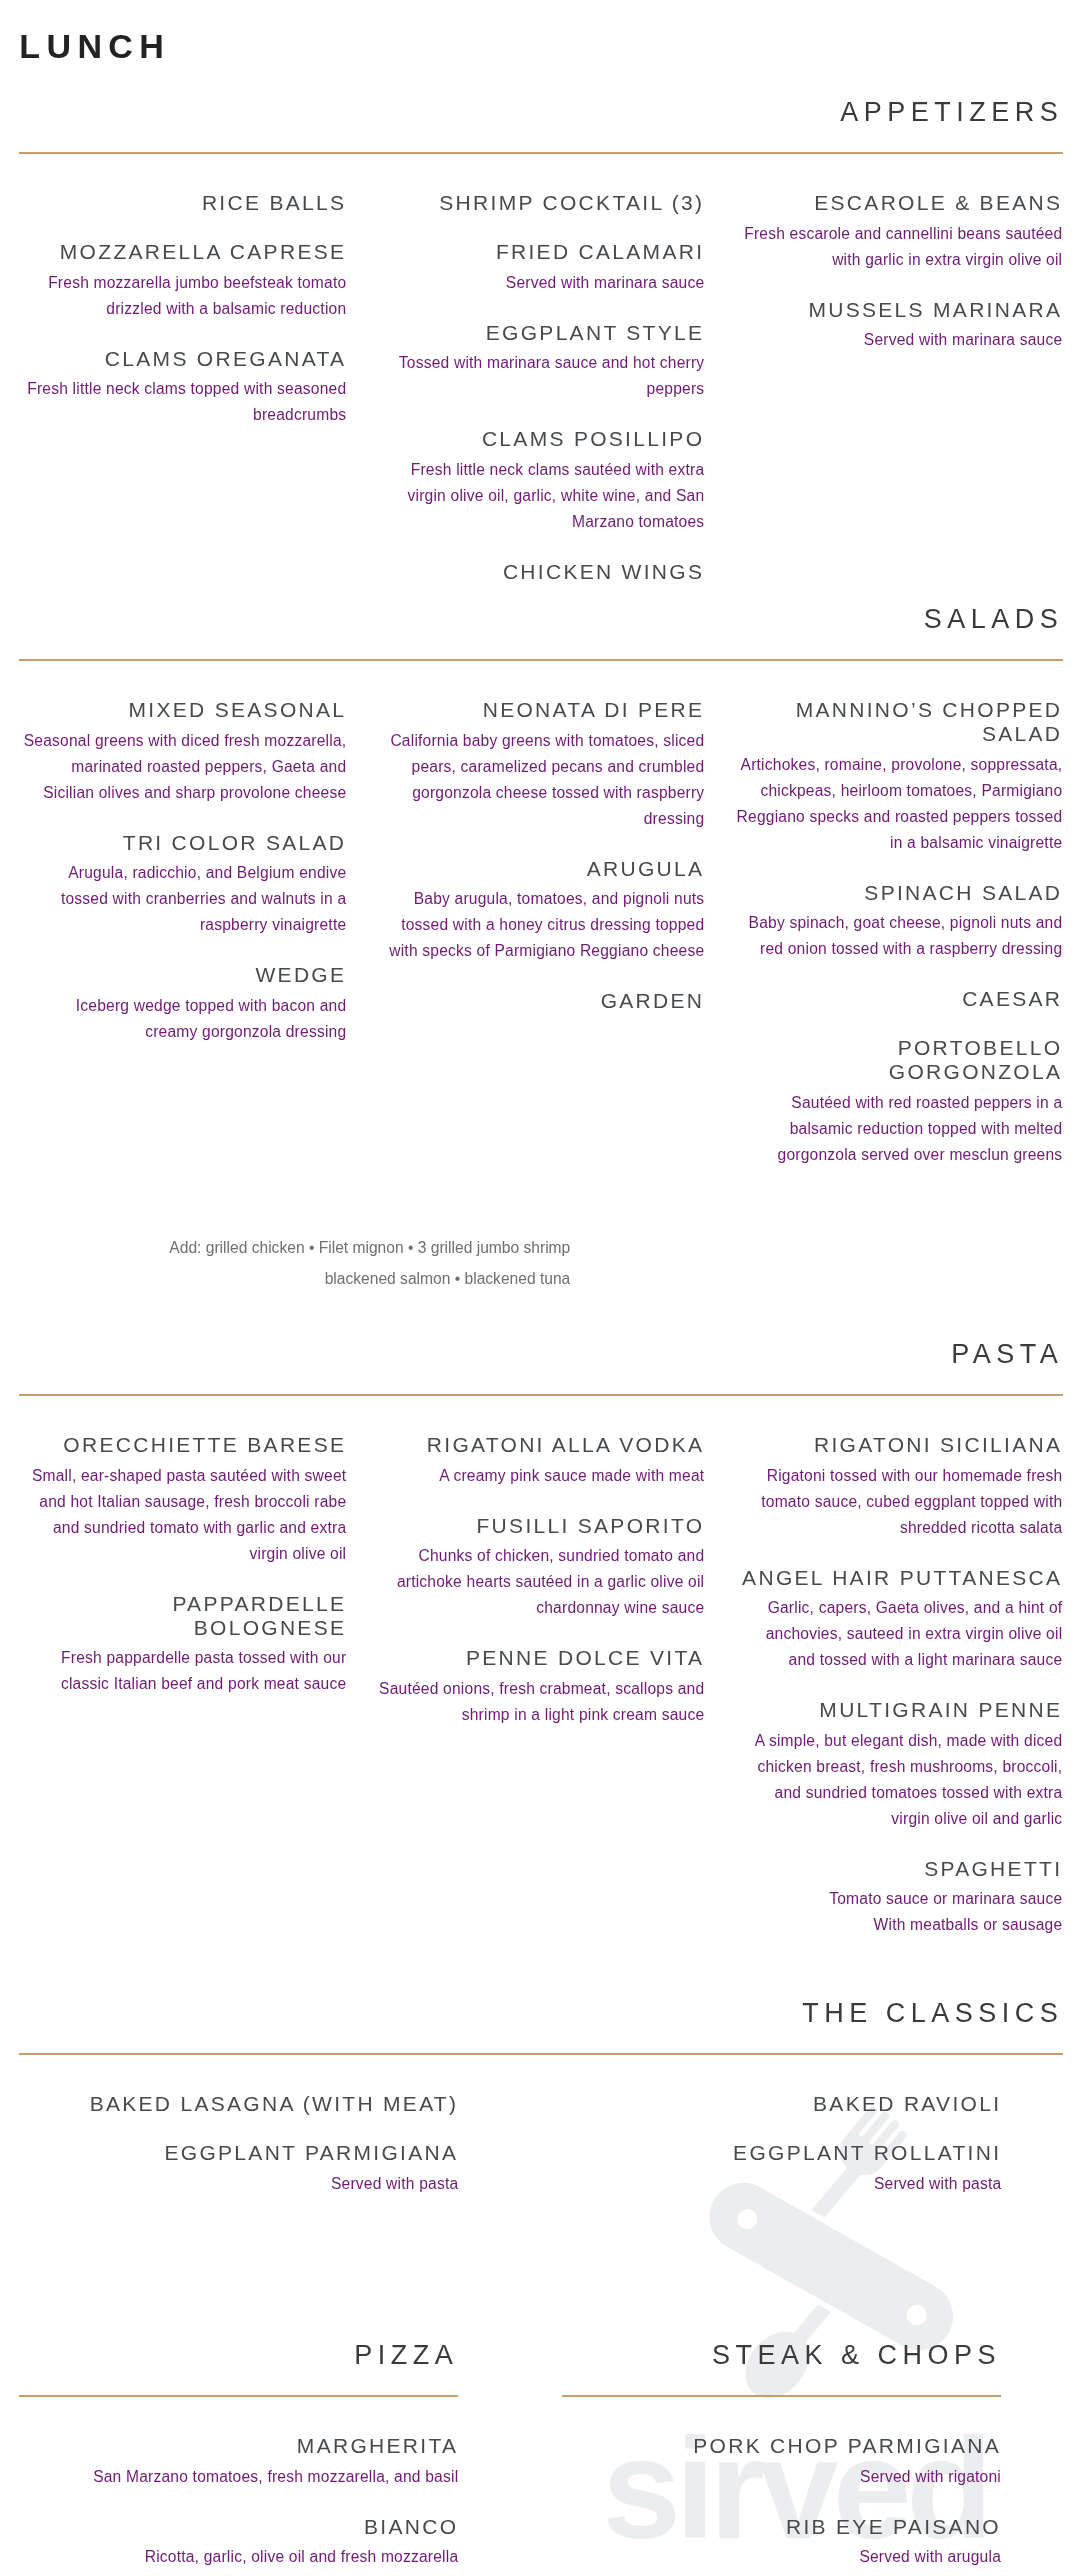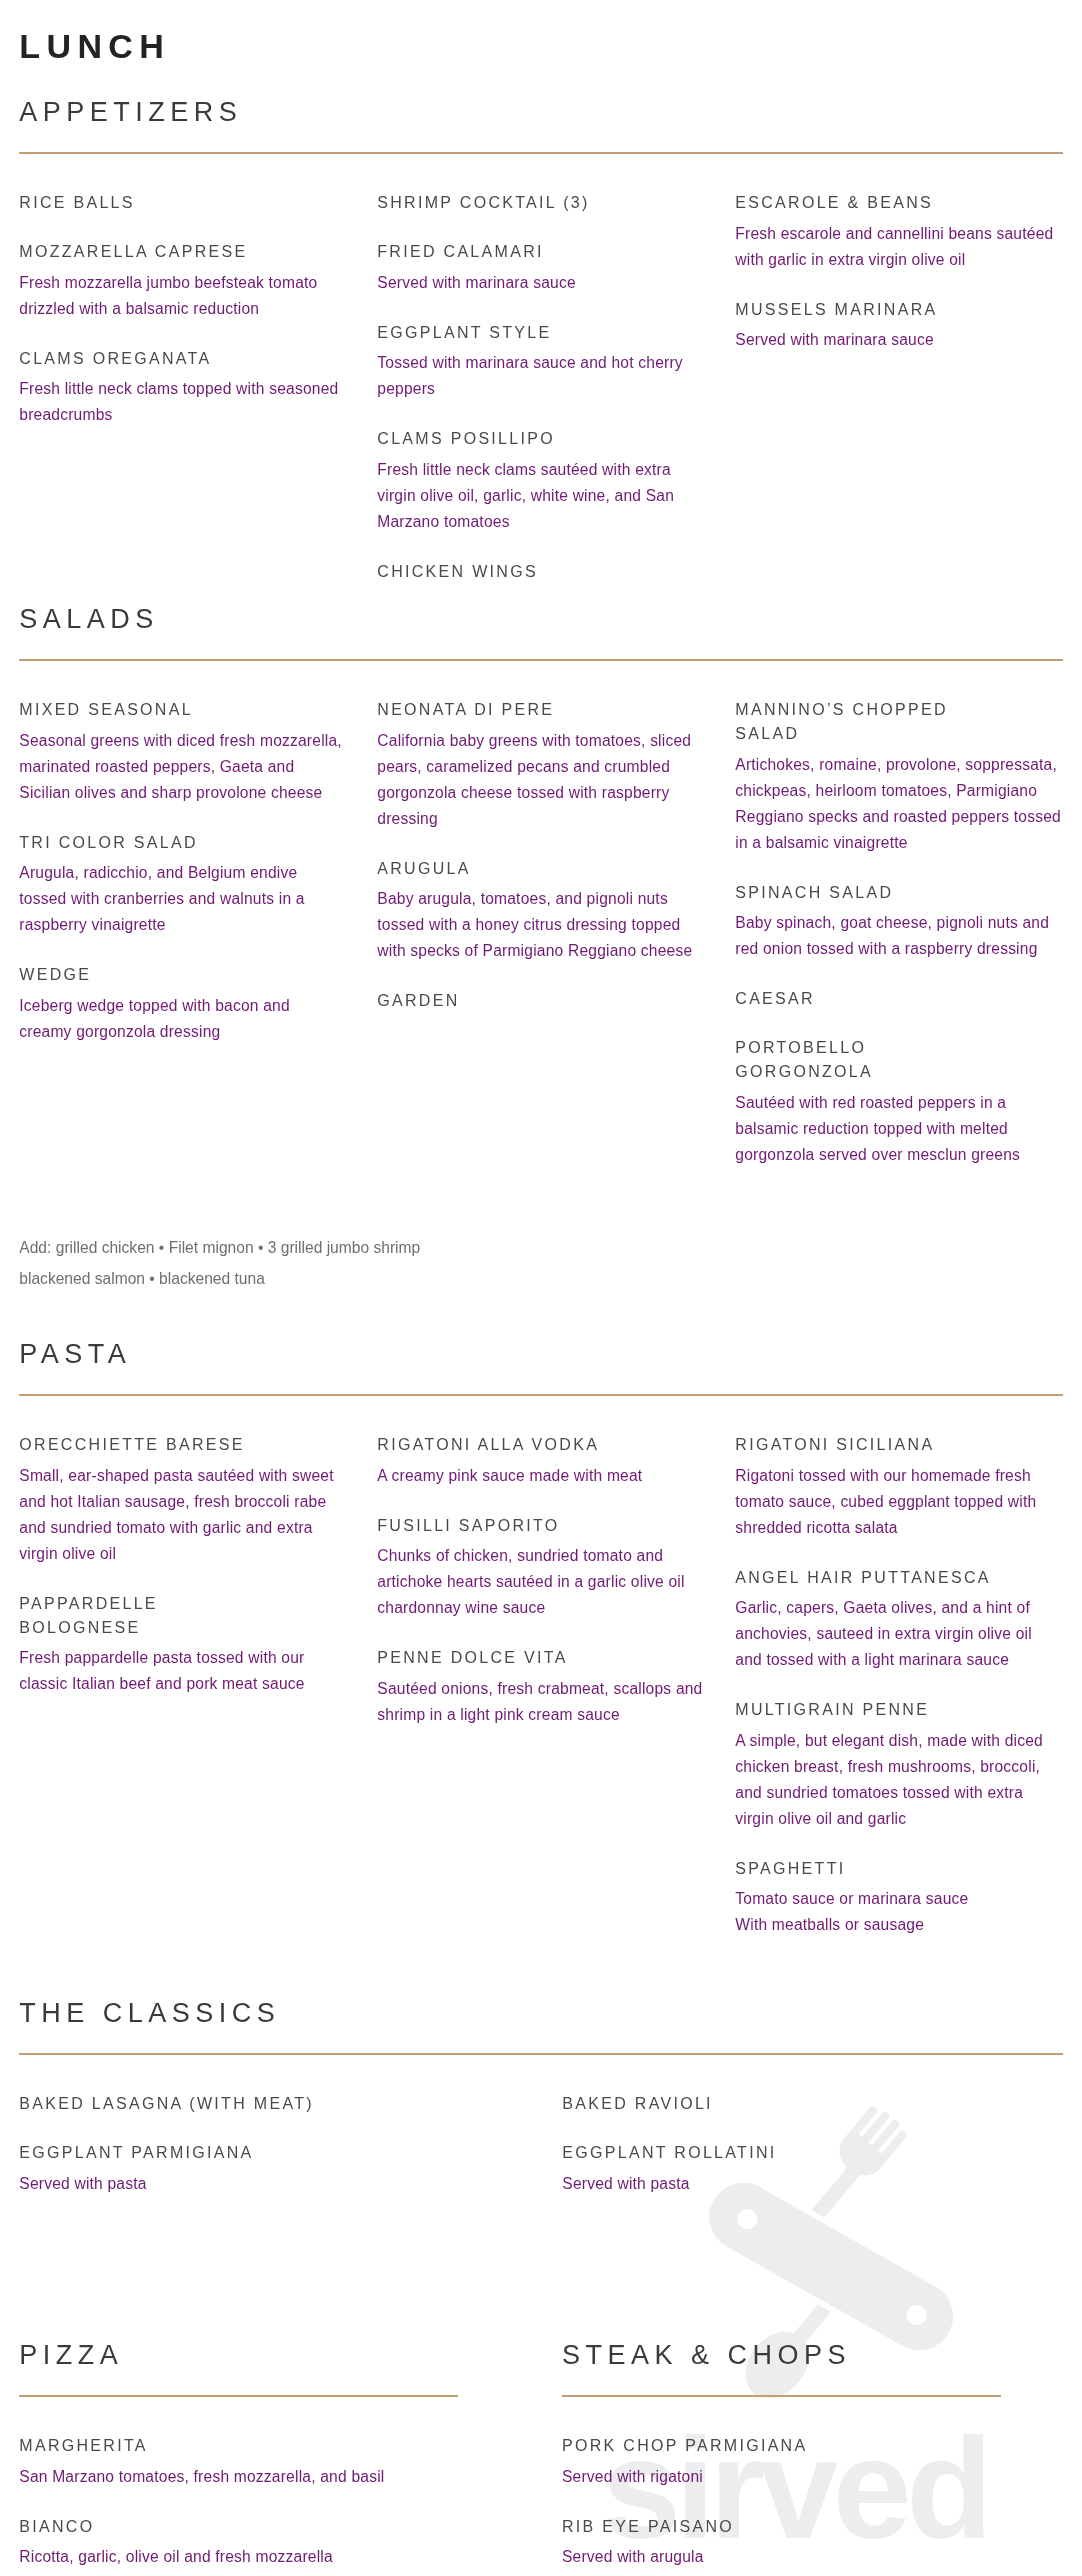--- a/index.html
+++ b/index.html
@@ -4,34 +4,34 @@
 <style>
   html,body { margin:0; padding:0; background:#fff; }
   body { font-family:"Liberation Sans","DejaVu Sans",sans-serif; -webkit-font-smoothing:antialiased; }
   #canvas { position:relative; width:1082px; height:2576px; background:#ffffff; overflow:hidden; }
 
   #page-title {
     position:absolute; left:19.3px; top:3.7px; z-index:2;
     font-size:34px; font-weight:800; letter-spacing:6.4px; color:#232323; line-height:40px;
   }
 
-  .menu-section { position:absolute; left:19.3px; width:1044px; z-index:1; }
+  .menu-section { position:absolute; left:19.3px; width:1044px; z-index:1;text-align:right; }
   .menu-section h2 {
     margin:0; font-size:27px; font-weight:400; letter-spacing:5.5px;
     color:#3a3a3a; line-height:35px; height:35px; white-space:nowrap;
   }
   .divider { margin-top:22px; border-top:2.8px solid var(--divider,#c49d73); }
   .grid { margin-top:37px; display:grid; align-items:start; }
   .three-col .grid { grid-template-columns:repeat(3,327px); column-gap:31px; }
   .two-col  .grid { grid-template-columns:439px 439px; column-gap:104px; }
   .one-col  .grid { grid-template-columns:1fr; }
 
   .item { margin:0 0 25px 0; }
   .item h3 {
-    margin:0 0 5.5px 0; font-size:16px; font-weight:400; letter-spacing:2.3px;
+    margin:0 0 5.5px 0; font-size:21px; font-weight:400; letter-spacing:2.3px;
     color:#474a4c; line-height:24px; white-space:pre-line;
   }
   .item p {
     margin:0; font-size:15.6px; font-weight:400; letter-spacing:0.2px;
     color:#701a75; line-height:26px; white-space:pre-line;
   }
 
   #appetizers   { top:95px; }
   #salads       { top:602px; }
   #pasta        { top:1337px; }

